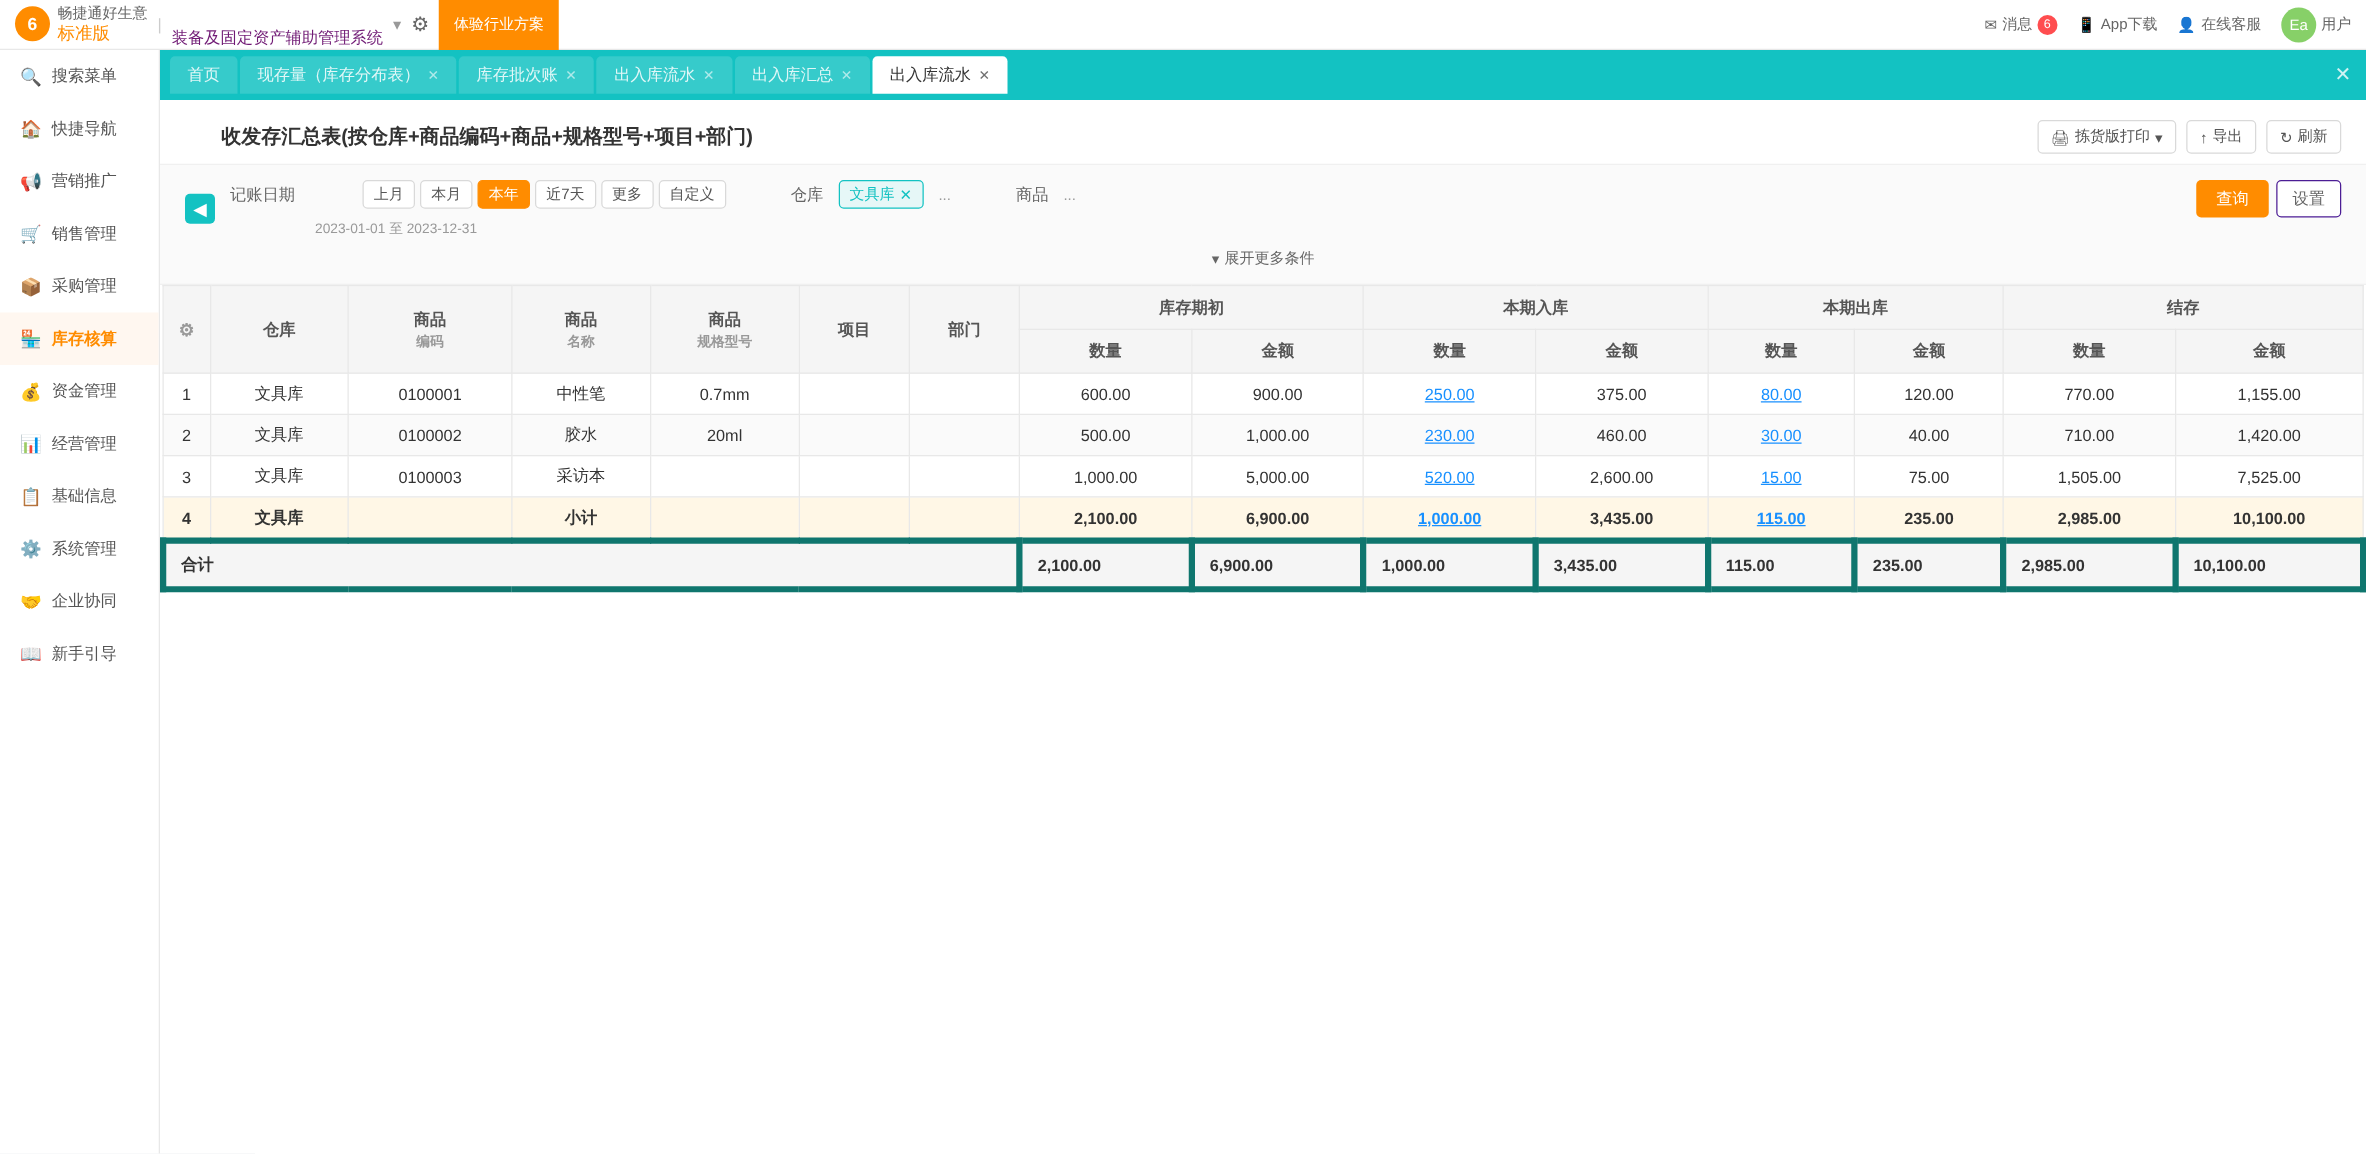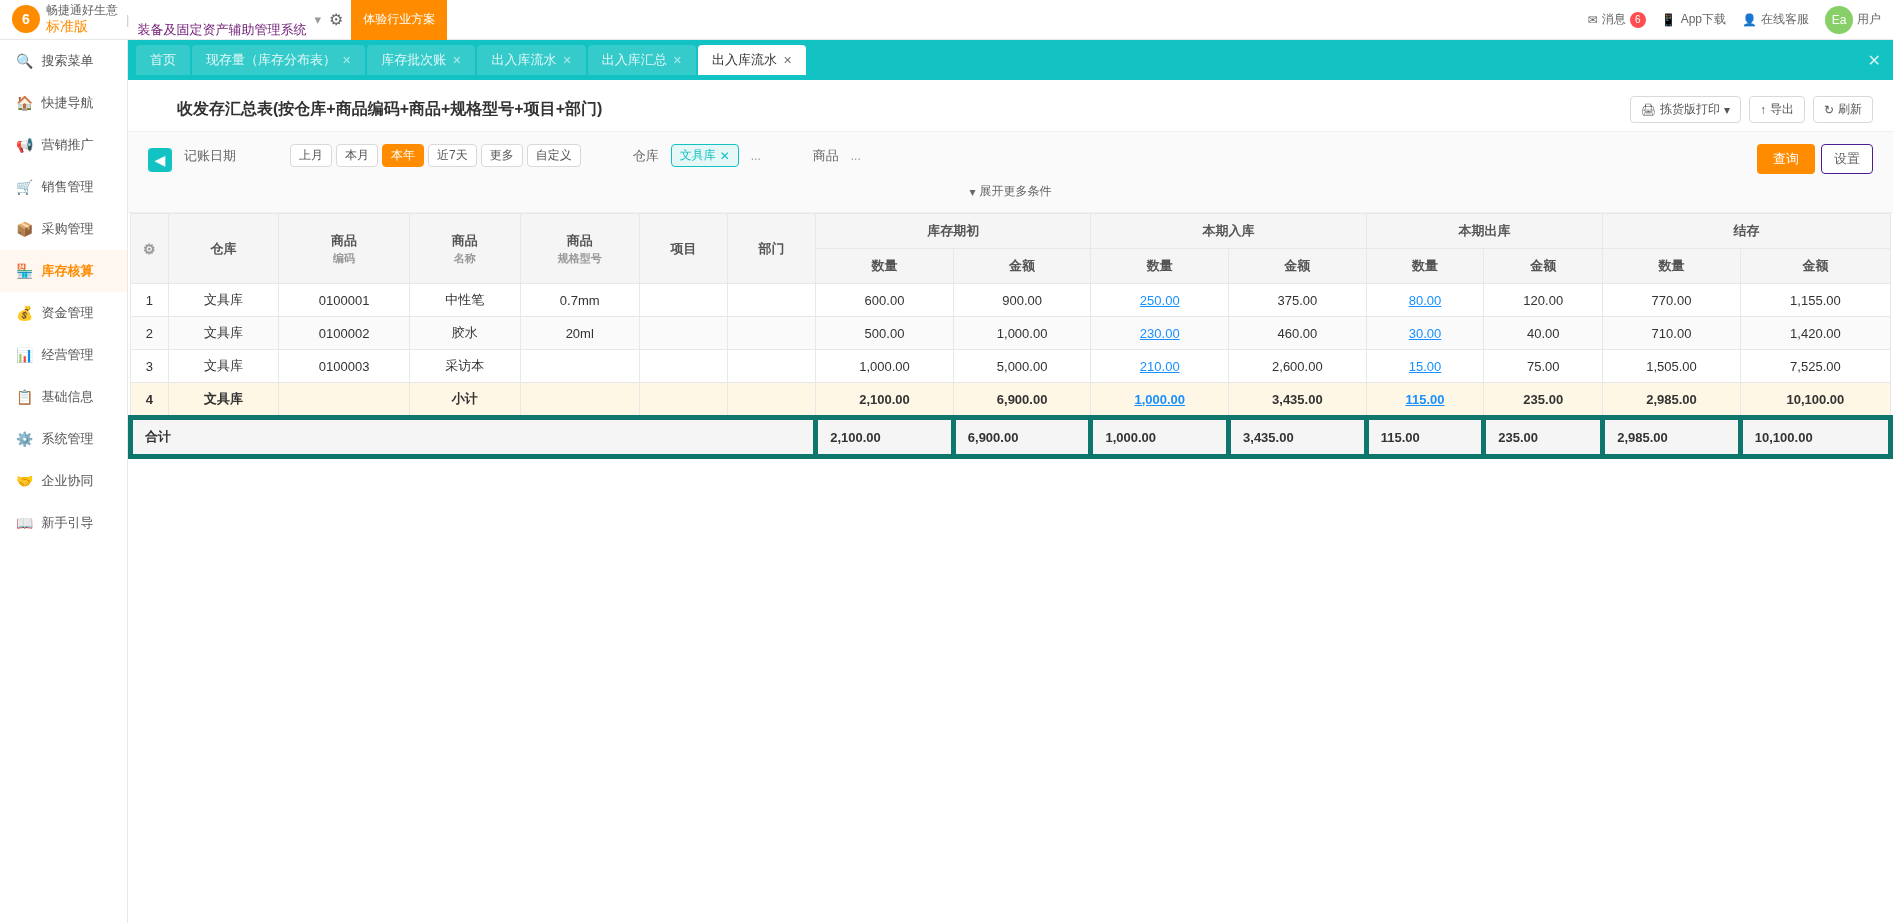--- a/index.html
+++ b/index.html
@@ -245,20 +245,24 @@
                 <span style="margin-left: 40px; color:#666;">仓库</span>
                 <div class="filter-tag">
                   <span>文具库</span>
                   <span class="remove">✕</span>
                 </div>
                 <span class="filter-ellipsis">...</span>
                 <span style="margin-left: 40px; color:#666;">商品</span>
                 <span class="filter-ellipsis">...</span>
               </div>
 
+              <div style="display:flex; align-items:center; gap:12px;">
+                <span style="width: 56px;"></span>
+                <span class="date-range">2023-01-01 至 2023-12-31</span>
+              </div>
             </div>
             <div style="display:flex; flex-direction:row; gap:6px;">
               <button class="query-btn">查询</button>
               <button class="set-btn">设置</button>
             </div>
           </div>
 
           <div style="display:flex; justify-content:center; margin-top:8px;">
             <button class="expand-btn">
               <span>▾</span>
@@ -348,21 +352,21 @@
               <tr>
                 <td>3</td>
                 <td>文具库</td>
                 <td>0100003</td>
                 <td>采访本</td>
                 <td></td>
                 <td></td>
                 <td></td>
                 <td>1,000.00</td>
                 <td>5,000.00</td>
-                <td><span class="link-cell">210.00</span></td>
+                <td><span class="link-cell">520.00</span></td>
                 <td>2,600.00</td>
                 <td><span class="link-cell">15.00</span></td>
                 <td>75.00</td>
                 <td>1,505.00</td>
                 <td>7,525.00</td>
               </tr>
 
               <tr class="subtotal">
                 <td><strong>4</strong></td>
                 <td><strong>文具库</strong></td>

